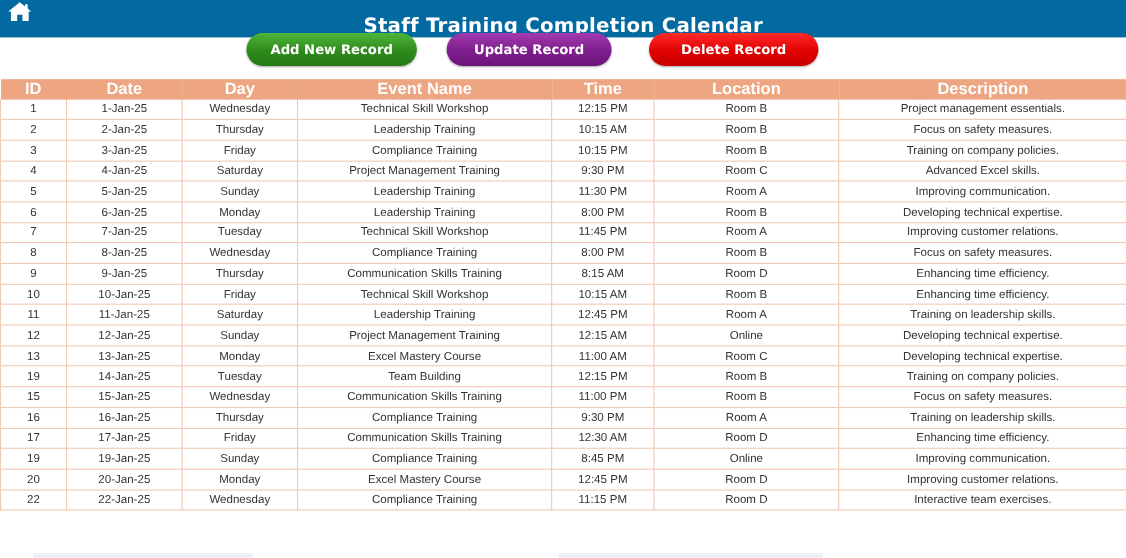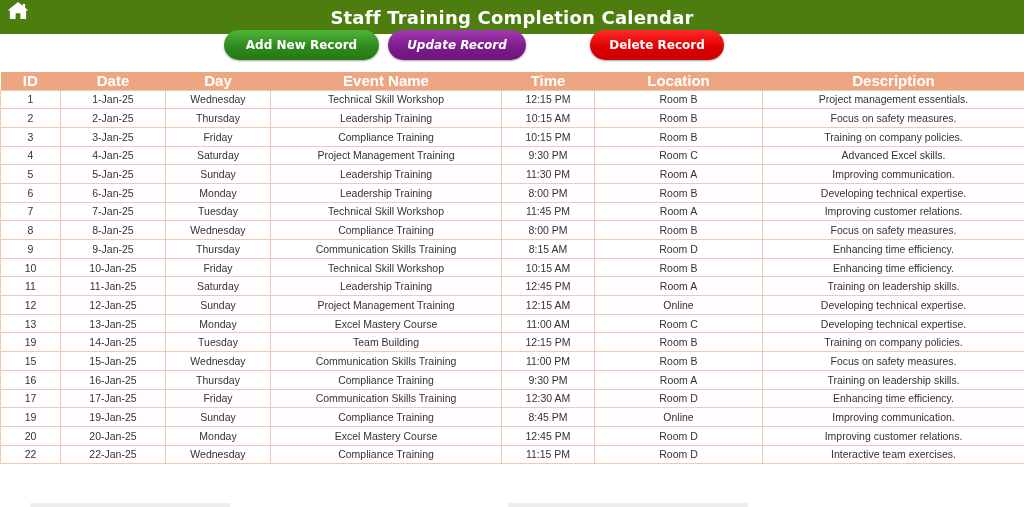--- a/index.html
+++ b/index.html
@@ -1,34 +1,34 @@
 <!DOCTYPE html>
 <html><head>
   <meta charset="utf-8">
   <style>
     * { box-sizing: border-box; margin: 0; padding: 0; }
     html, body { width: 1024px; height: 507px; overflow: hidden; background: #ffffff; font-family: "Liberation Sans", sans-serif; }
     .titlebar {
       position: absolute; left: 0; top: 0; width: 1024px; height: 34px;
-      background: #4d7c0f; color: #fff;
-      display: flex; align-items: center; justify-content: center;
+      background: #0369a1; color: #fff;
+      display: flex; align-items: flex-end; justify-content: center;
     }
     .titlebar .title { font-family: "DejaVu Sans", sans-serif; font-weight: bold; font-size: 18px; letter-spacing: 0.2px; position: relative; left: 0px; }
     .home-icon { position: absolute; left: 6px; top: 1px; width: 24px; height: 19px; cursor: pointer; }
     .btn {
       position: absolute; top: 30px; height: 30px; border-radius: 15px;
       color: #fff; font-weight: bold; font-size: 12px;
       display: flex; align-items: center; justify-content: center;
       font-family: "DejaVu Sans", sans-serif; cursor: pointer;
       box-shadow: 0 1px 2px rgba(0,0,0,0.35);
       border: none;
     }
     .btn-add { left: 224px; width: 155px; background: linear-gradient(#4fb53a, #2e8a1c 55%, #257814); }
-    .btn-update { left: 388px; width: 138px; background: linear-gradient(#a33ab0, #7d1d8c 55%, #6c157a); font-style: italic; }
-    .btn-delete { left: 590px; width: 134px; background: linear-gradient(#ff2a2a, #e00000 55%, #c80000); }
+    .btn-update { left: 406px; width: 150px; background: linear-gradient(#a33ab0, #7d1d8c 55%, #6c157a); }
+    .btn-delete { left: 590px; width: 154px; background: linear-gradient(#ff2a2a, #e00000 55%, #c80000); }
     table.grid {
       position: absolute; left: 0; top: 72px; width: 1024px;
       border-collapse: collapse; table-layout: fixed;
       font-size: 10.5px; color: #333;
     }
     table.grid th {
       background: #eda582; color: #fff; font-weight: bold; height: 18px;
       font-size: 15px; text-align: center; border-right: 1px solid #eda582;
     }
     table.grid td {

